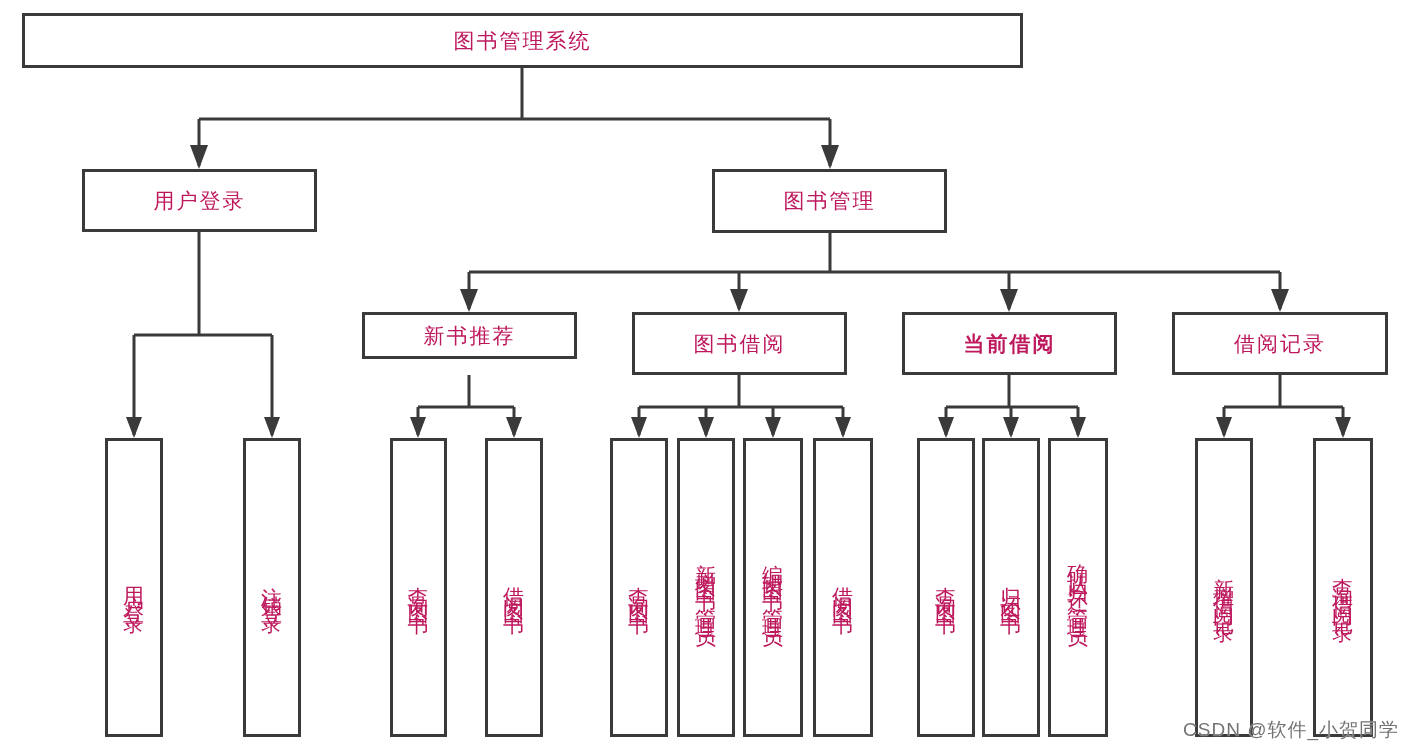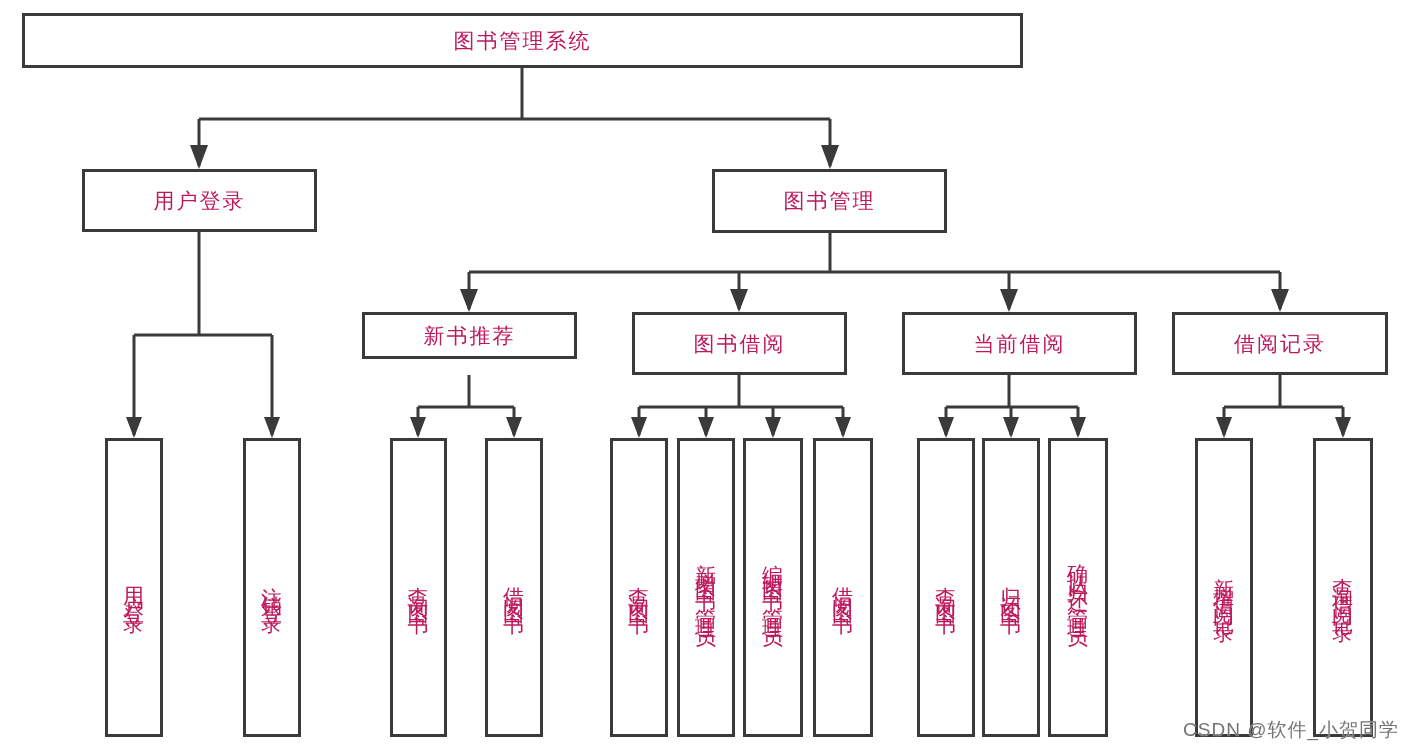--- a/index.html
+++ b/index.html
@@ -36,21 +36,21 @@
     line-height: 1.2;
   }
   
   .n-root  { left: 22px;  top: 13px;  width: 1001px; height: 55px; }
   
   .n-l2-0  { left: 82px;  top: 169px; width: 235px;  height: 63px; }
   .n-l2-1  { left: 712px; top: 169px; width: 235px;  height: 64px; }
   
   .n-l3-0  { left: 362px; top: 312px; width: 215px;  height: 47px; }
   .n-l3-1  { left: 632px; top: 312px; width: 215px;  height: 63px; }
-  .n-l3-2  { left: 902px; top: 312px; width: 235px;  height: 63px; }
+  .n-l3-2  { left: 902px; top: 312px; width: 215px;  height: 63px; font-weight: bold; }
   .n-l3-3  { left: 1172px; top: 312px; width: 216px; height: 63px; }
   
   .leaf {
     top: 438px;
     width: 58px;
     height: 299px;
     writing-mode: vertical-rl;
     text-orientation: mixed;
     font-size: 21px;
     letter-spacing: 9px;

